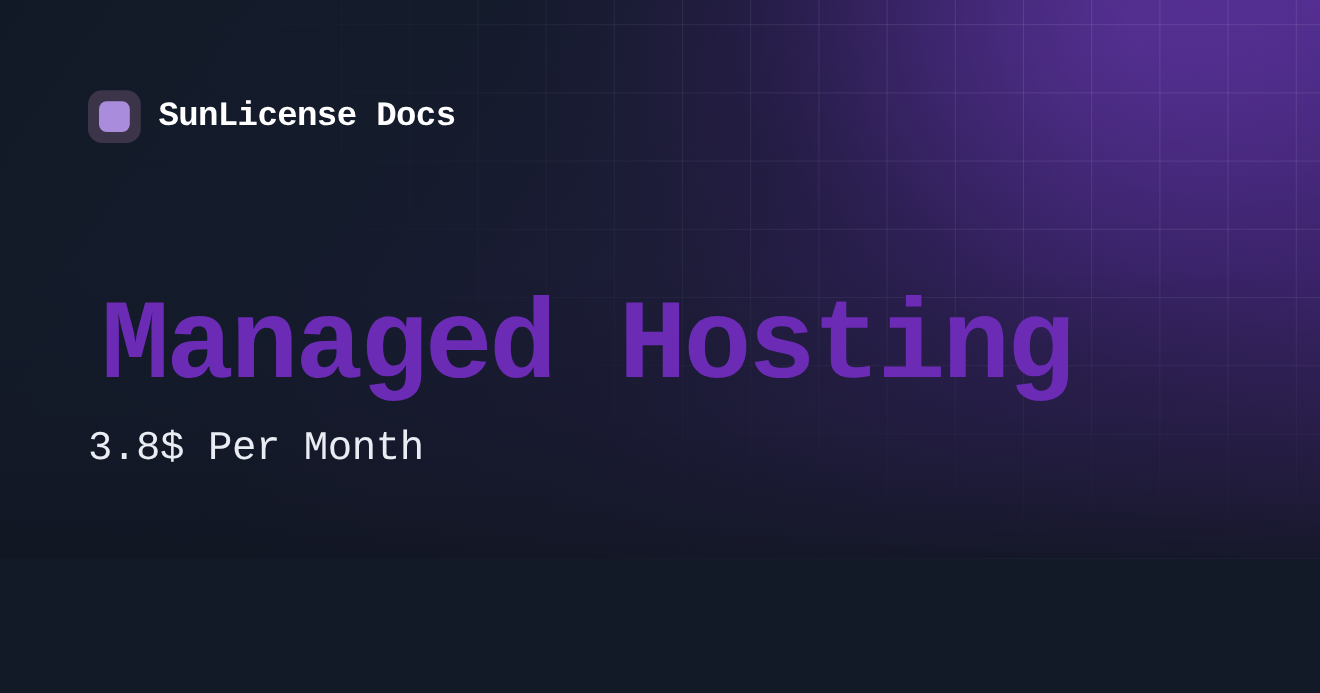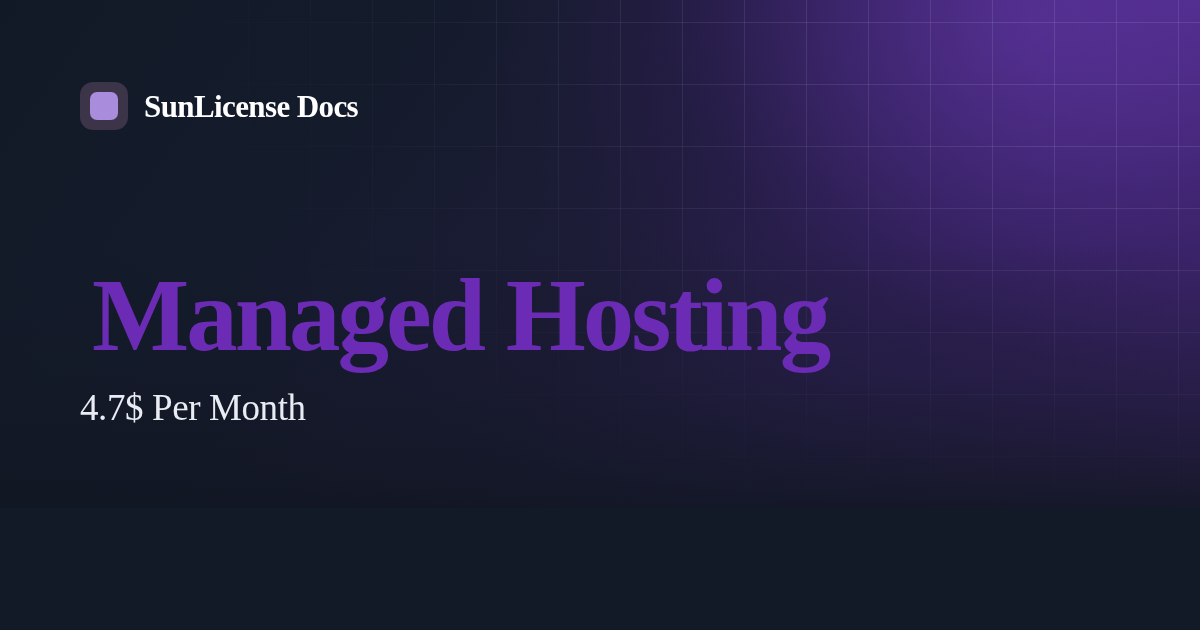--- a/index.html
+++ b/index.html
@@ -9,21 +9,21 @@
     height: 630px;
     overflow: hidden;
     background: #131a27;
   }
 
   .og-card {
     position: relative;
     width: 1200px;
     height: 508px;
     overflow: hidden;
-    font-family: Liberation Serif, serif;
+    font-family: Liberation Mono, monospace;
     background: #131a27;
   }
 
   
   .bg-base {
     position: absolute;
     inset: 0;
     background: linear-gradient(125deg, #121926 0%, #141b2b 28%, #1d1c38 52%, #2b2050 72%, #3a2465 100%);
   }
 
@@ -141,16 +141,16 @@
 
   <div class="brand">
     <div class="brand-logo">
       <div class="brand-logo-inner"></div>
     </div>
     <div class="brand-name">SunLicense Docs</div>
   </div>
 
   <div class="hero">
     <div class="hero-title">Managed Hosting</div>
-    <div class="hero-subtitle">4.7$ Per Month</div>
+    <div class="hero-subtitle">3.8$ Per Month</div>
   </div>
 
 </div>
 
 </body></html>

